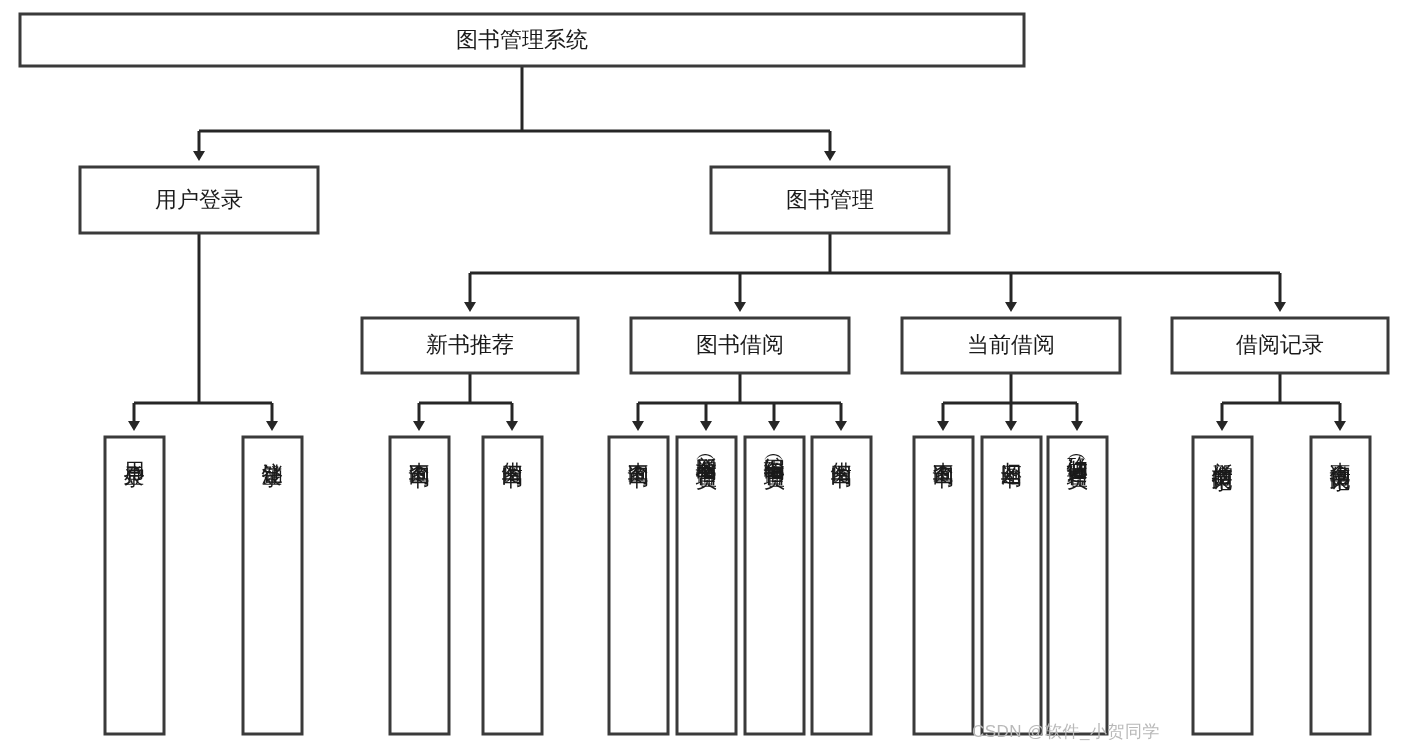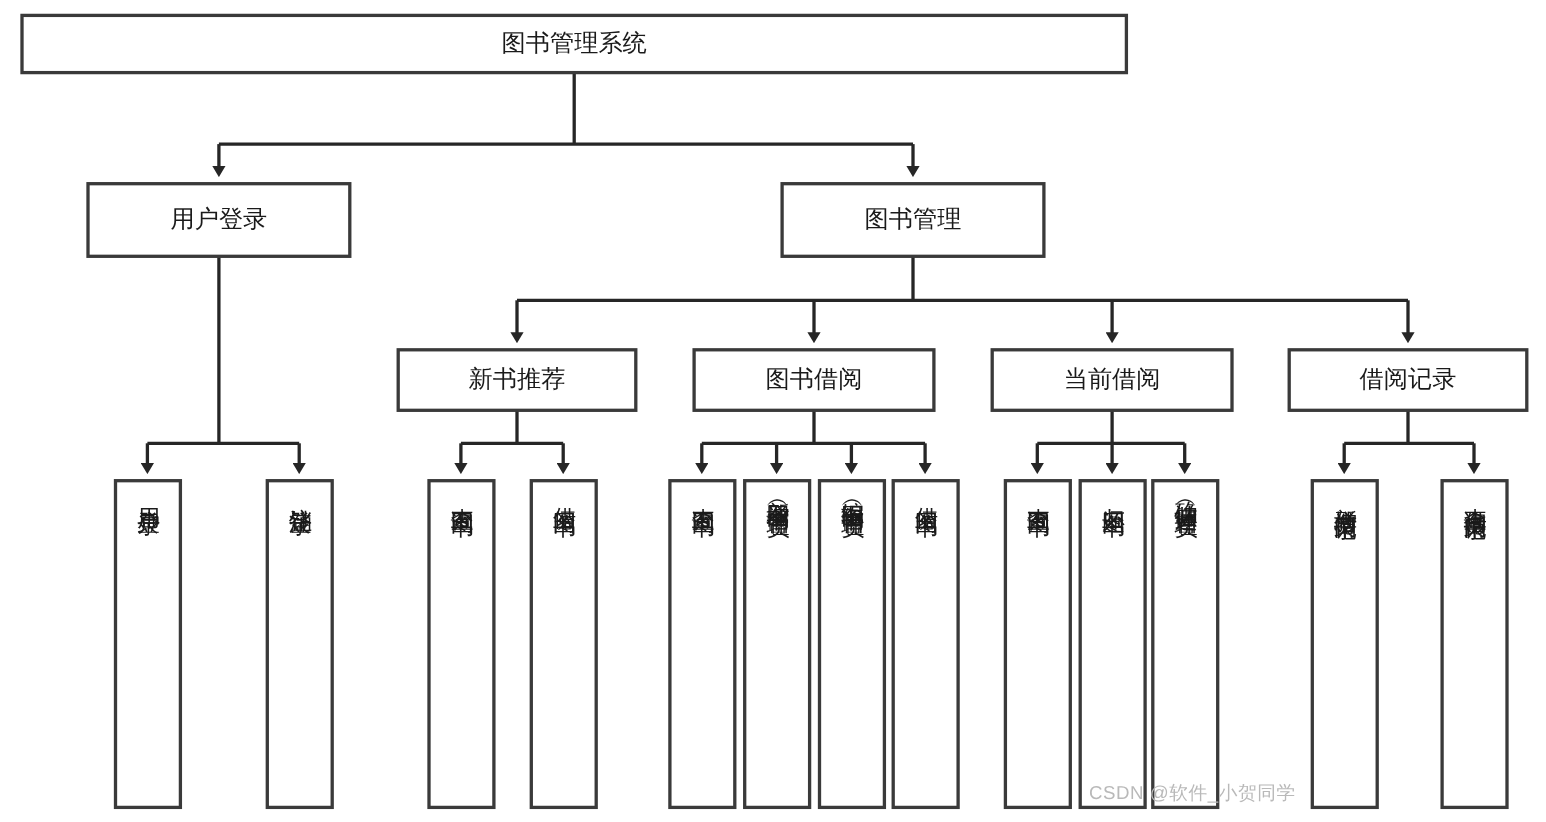--- a/index.html
+++ b/index.html
@@ -1,25 +1,25 @@
 <!DOCTYPE html>
 <html><head>
 <meta charset="utf-8">
 <style>
   html,body{margin:0;padding:0;background:#ffffff;}
   body{width:1405px;height:747px;overflow:hidden;
        font-family:"Liberation Sans","DejaVu Sans",sans-serif;}
-  #stage{position:relative;width:1168px;height:747px;background:#fff;padding-left:18px;}
+  #stage{position:relative;width:1168px;height:747px;background:#fff;}
   svg#diagram{position:absolute;left:0;top:0;width:1405px;height:747px;}
   .node-box{fill:#ffffff;stroke:#3a3a3a;stroke-width:3;}
   .edge{stroke:#262626;stroke-width:3;fill:none;}
   .arrow-head{fill:#262626;stroke:none;}
   .node-label{fill:#1a1a1a;font-family:"Liberation Sans","DejaVu Sans",sans-serif;
               font-size:22px;text-anchor:middle;dominant-baseline:middle;}
-  .watermark{position:absolute;right:8px;bottom:15px;color:#b9b9b9;
+  .watermark{position:absolute;right:8px;bottom:4px;color:#b9b9b9;
              font-size:17px;letter-spacing:.5px;
              font-family:"Liberation Sans","DejaVu Sans",sans-serif;
              white-space:nowrap;}
   .vtext-wrap{position:absolute;display:flex;align-items:flex-start;
               justify-content:center;box-sizing:border-box;
               padding-top:8px;pointer-events:none;}
   .vtext{writing-mode:vertical-rl;text-orientation:upright;
          font-size:21px;color:#1a1a1a;line-height:1.12;
          letter-spacing:2px;
          font-family:"Liberation Sans","DejaVu Sans",sans-serif;}

